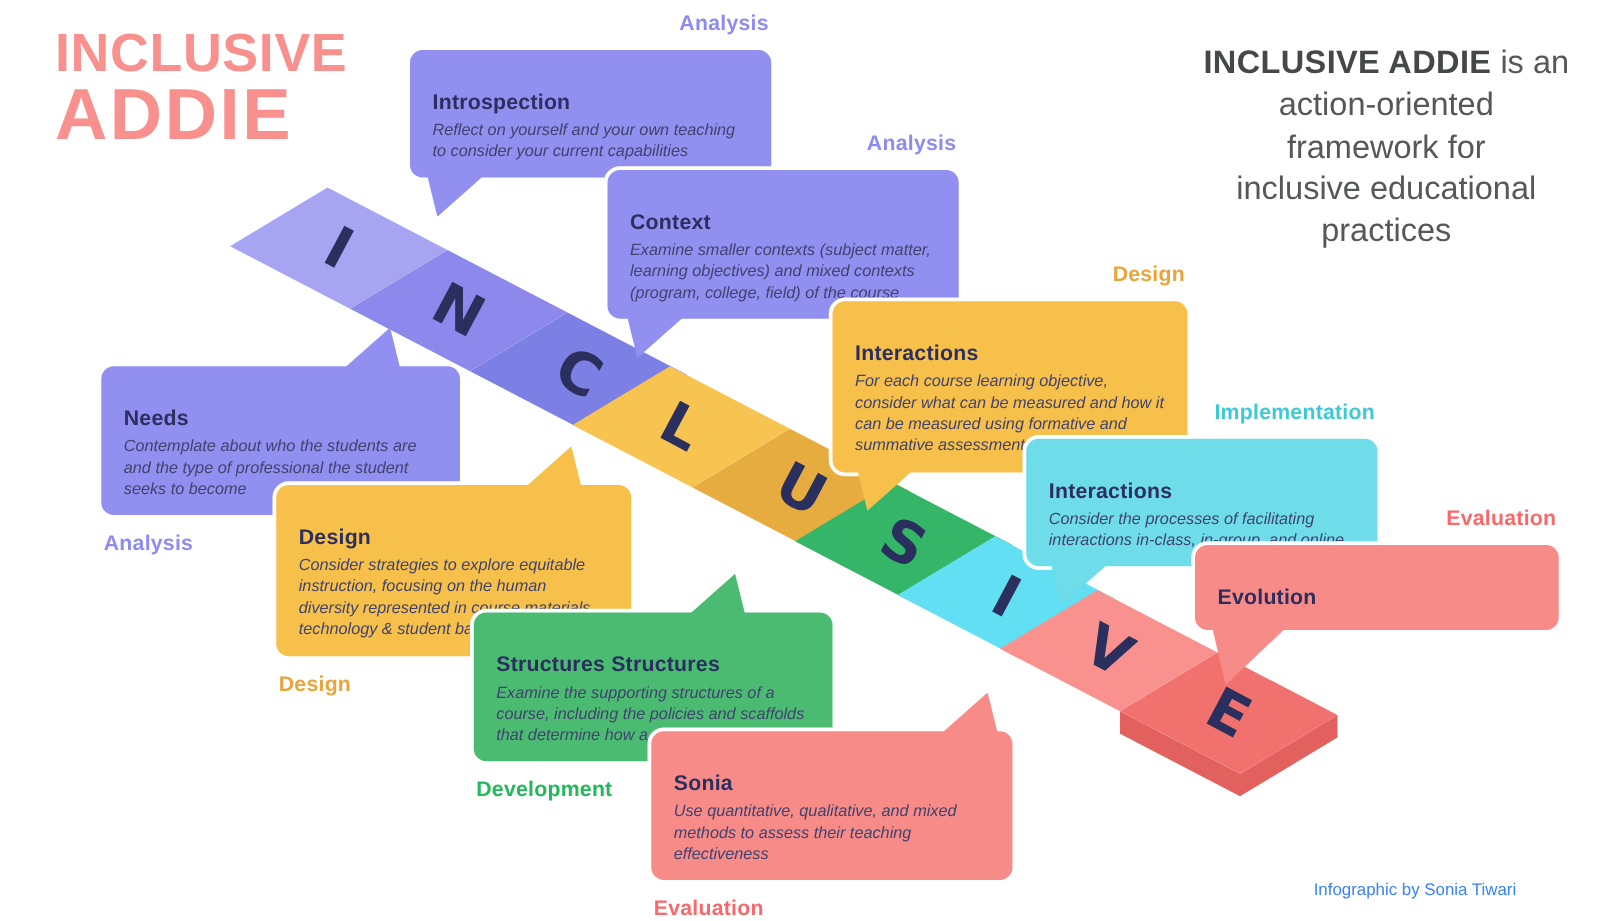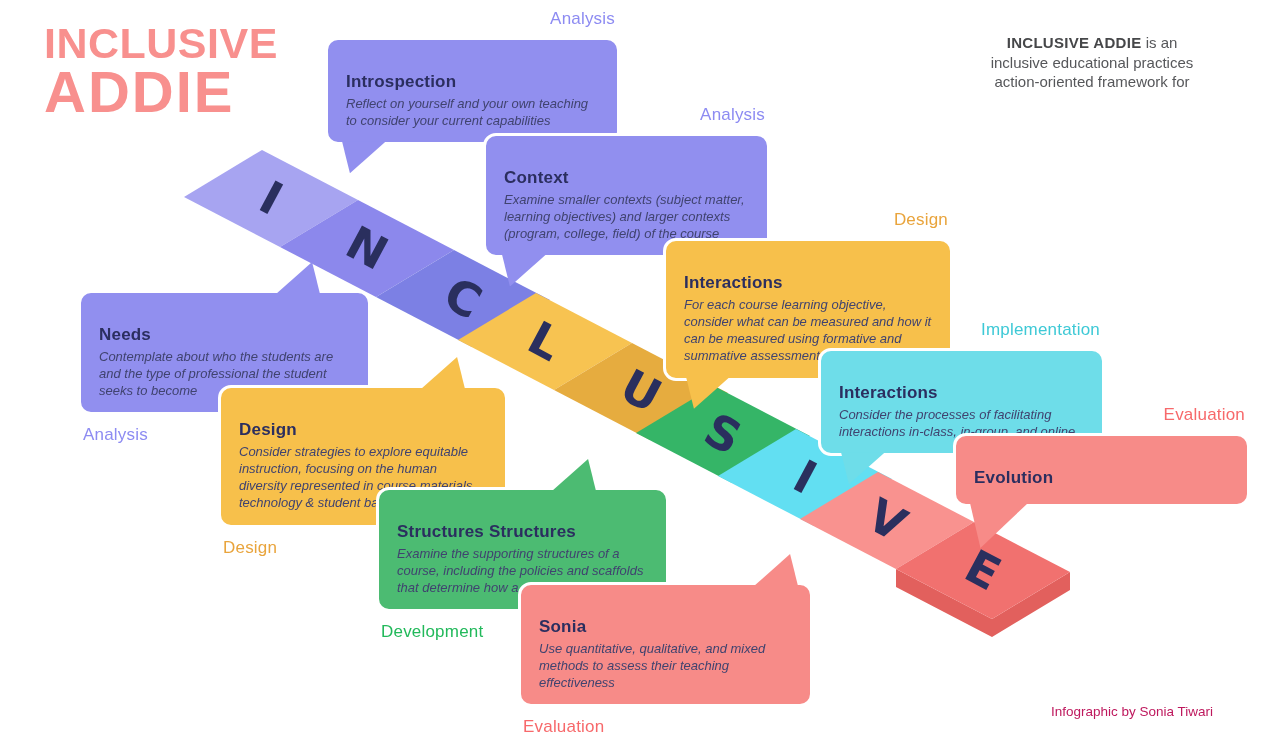--- a/index.html
+++ b/index.html
@@ -4,33 +4,33 @@
 <style>
   html,body{margin:0;padding:0;background:#ffffff;}
   #canvas{
     position:relative;width:1285px;height:737px;background:#ffffff;overflow:hidden;
     font-family:"Liberation Sans","DejaVu Sans",sans-serif;
   }
   
   .logo{position:absolute;left:44px;top:22px;color:#F8908E;font-weight:800;line-height:0.98;letter-spacing:0.5px;}
   .logo .l1{font-size:43px;}
   .logo .l2{font-size:58px;letter-spacing:2px;}
-  .tagline{position:absolute;right:43px;top:33px;width:300px;text-align:center;
-    font-size:15px;line-height:1.3;color:#56575A;font-weight:500;}
+  .tagline{position:absolute;right:26px;top:33px;width:300px;text-align:center;
+    font-size:26px;line-height:1.3;color:#56575A;font-weight:500;}
   .tagline .tb{font-weight:800;color:#464749;letter-spacing:0.3px;}
-  .credit{position:absolute;right:72px;bottom:18px;font-size:13.5px;color:#be185d;}
+  .credit{position:absolute;right:72px;bottom:18px;font-size:13.5px;color:#3b82f6;}
   
   #ramp{position:absolute;left:0;top:0;width:1285px;height:737px;z-index:2;}
   #ramp text{font-family:"DejaVu Sans","Liberation Sans",sans-serif;font-weight:800;font-size:46px;}
   
   .bubble{position:absolute;z-index:10;box-sizing:border-box;border-radius:13px;
     padding:12px 18px 13px 18px;border:3px solid #ffffff;}
   .bubble .bubble-title{font-size:17px;font-weight:800;color:#2B2E5F;letter-spacing:0.2px;margin-bottom:3px;margin-top:20px;}
   .bubble .bubble-body{font-size:13px;line-height:1.32;color:#40436F;font-weight:500;font-style:italic;}
-  .phase-label{position:absolute;font-size:17px;font-weight:400;white-space:nowrap;letter-spacing:0.2px;}
+  .phase-label{position:absolute;font-size:17px;font-weight:700;white-space:nowrap;letter-spacing:0.2px;}
   .label-above{top:-31px;right:2px;}
   .label-below{bottom:-33px;left:2px;}
   .tail{position:absolute;width:44px;height:32px;background:inherit;}
   .tail-down{bottom:-31px;left:22px;clip-path:polygon(0 0,100% 0,18% 100%);}
   .tail-up{top:-31px;right:50px;clip-path:polygon(82% 0,100% 100%,0 100%);}
   
   .purple{background:#918FEF;}
   .gold{background:#F7C04B;}
   .green{background:#4CBB72;}
   .cyan{background:#6EDDE9;}
@@ -67,22 +67,22 @@
 
 <div id="canvas">
 
   <div class="logo">
     <div class="l1">INCLUSIVE</div>
     <div class="l2">ADDIE</div>
   </div>
 
   <div class="tagline">
     <span class="tb">INCLUSIVE ADDIE</span><span> is an</span>
+    <div>action-oriented framework for</div>
     <div>inclusive educational practices</div>
-    <div>action-oriented framework for</div>
   </div>
 
   <svg id="ramp" viewBox="0 0 1285 737" xmlns="http://www.w3.org/2000/svg">
 
     <polygon points="896,569 992,619 1070,572 1070,590 992,637 896,587" fill="#E2605D"></polygon>
 
     <polygon points="262,150 358,200 280,247 184,197" fill="#A7A4F1"></polygon>
     <polygon points="358,200 454,250 376,297 280,247" fill="#8C88EC"></polygon>
     <polygon points="454,250 550,300 472,347 376,297" fill="#7C80E4"></polygon>
     <polygon points="536,293 632,343 554,390 458,340" fill="#F7C351"></polygon>
@@ -108,21 +108,21 @@
   <div class="bubble purple pos-introspection">
     <div class="phase-label label-above">Analysis</div>
     <div class="bubble-title">Introspection</div>
     <div class="bubble-body">Reflect on yourself and your own teaching to consider your current capabilities</div>
     <div class="tail tail-down"></div>
   </div>
 
   <div class="bubble purple pos-context">
     <div class="phase-label label-above">Analysis</div>
     <div class="bubble-title">Context</div>
-    <div class="bubble-body">Examine smaller contexts (subject matter, learning objectives) and larger contexts (program, college, field) of the course</div>
+    <div class="bubble-body">Examine smaller contexts (subject matter, learning objectives) and mixed contexts (program, college, field) of the course</div>
     <div class="tail tail-down"></div>
   </div>
 
   <div class="bubble purple pos-needs">
     <div class="phase-label label-below">Analysis</div>
     <div class="bubble-title">Needs</div>
     <div class="bubble-body">Contemplate about who the students are and the type of professional the student seeks to become</div>
     <div class="tail tail-up"></div>
   </div>
 

